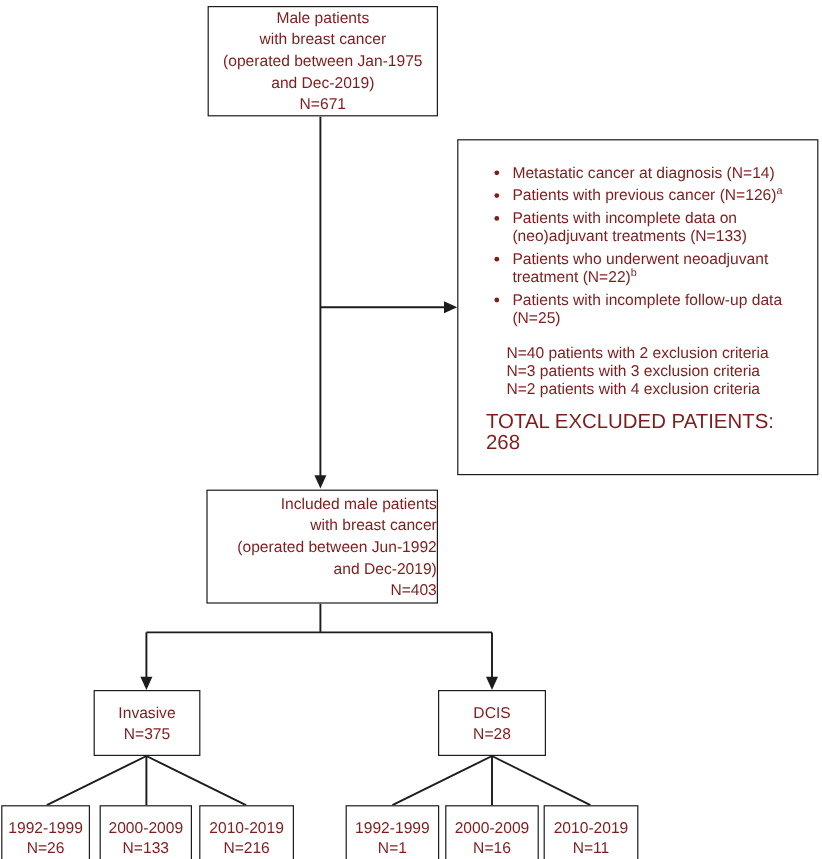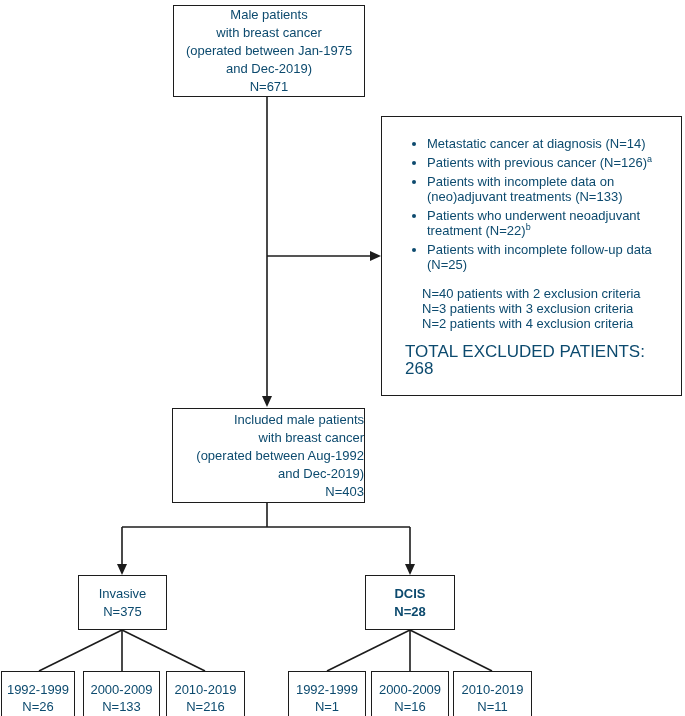--- a/index.html
+++ b/index.html
@@ -1,30 +1,30 @@
 <!DOCTYPE html>
 <html><head>
 <meta charset="utf-8">
 <style>
   html,body { margin:0; padding:0; background:#ffffff; }
   .canvas {
     position:relative; width:685px; height:716px; background:#ffffff;
-    font-family:"Liberation Sans", sans-serif; color:#0c4a6e;
+    font-family:"Liberation Sans", sans-serif; color:#7f1d1d;
   }
   svg.connectors { position:absolute; left:0; top:0; width:685px; height:716px; }
   .box {
     position:absolute; background:#ffffff; border:1.6px solid #1c1c1c;
     box-sizing:border-box; text-align:center;
     font-size:13px; line-height:18px;
     display:flex; flex-direction:column; justify-content:center;
   }
   .box-top      { left:173px; top:5px;   width:192px; height:92px; }
   .box-included { left:172px; top:408px; width:193px; height:95px;align-items:flex-end; }
   .box-invasive { left:78px;  top:575px; width:89px;  height:55px; }
-  .box-dcis     { left:365px; top:575px; width:90px;  height:55px;font-weight:bold; }
+  .box-dcis     { left:365px; top:575px; width:90px;  height:55px; }
   .box-period   { top:671px; height:54px; line-height:17px; }
   .bp1 { left:1px;   width:74px; }
   .bp2 { left:83px;  width:77px; }
   .bp3 { left:166px; width:79px; }
   .bp4 { left:288px; width:78px; }
   .bp5 { left:371px; width:78px; }
   .bp6 { left:453px; width:79px; }
 
   .box-exclusion {
     position:absolute; left:381px; top:116px; width:301px; height:280px;
@@ -93,21 +93,21 @@
       <div>N=40 patients with 2 exclusion criteria</div>
       <div>N=3 patients with 3 exclusion criteria</div>
       <div>N=2 patients with 4 exclusion criteria</div>
     </div>
     <div class="excl-total">TOTAL EXCLUDED PATIENTS: 268</div>
   </div>
 
   <div class="box box-included">
     <div>Included male patients</div>
     <div>with breast cancer</div>
-    <div>(operated between Aug-1992</div>
+    <div>(operated between Jun-1992</div>
     <div>and Dec-2019)</div>
     <div>N=403</div>
   </div>
 
   <div class="box box-invasive">
     <div>Invasive</div>
     <div>N=375</div>
   </div>
   <div class="box box-dcis">
     <div>DCIS</div>

